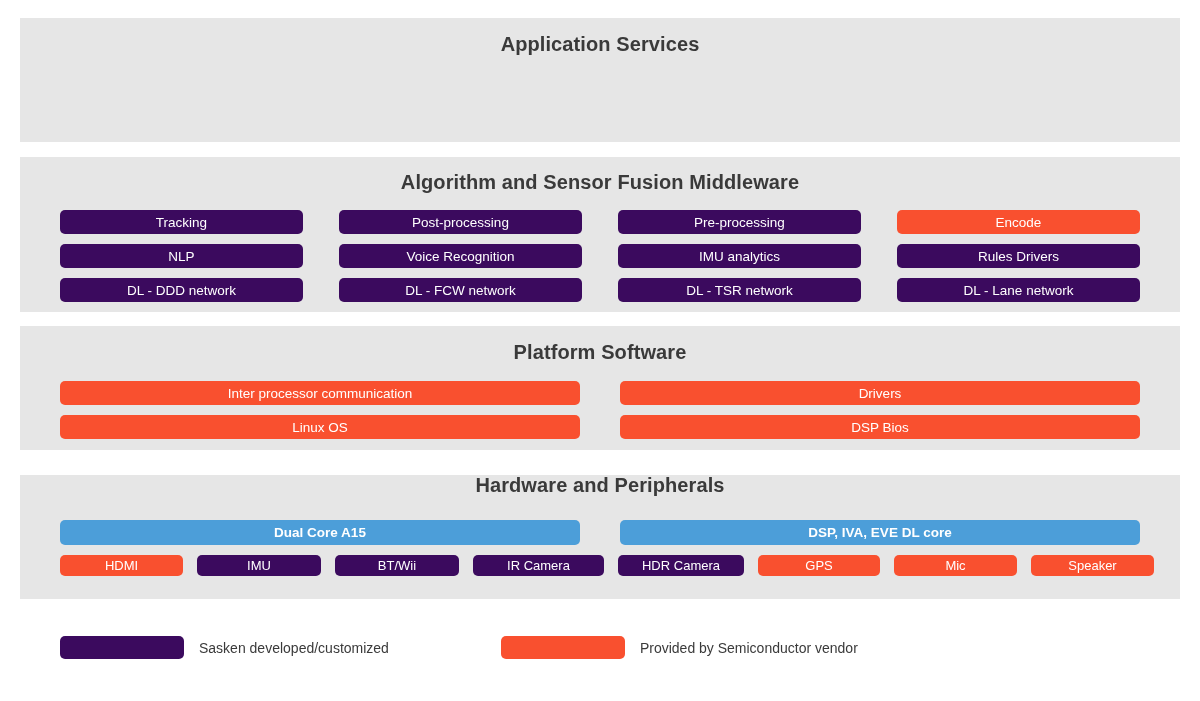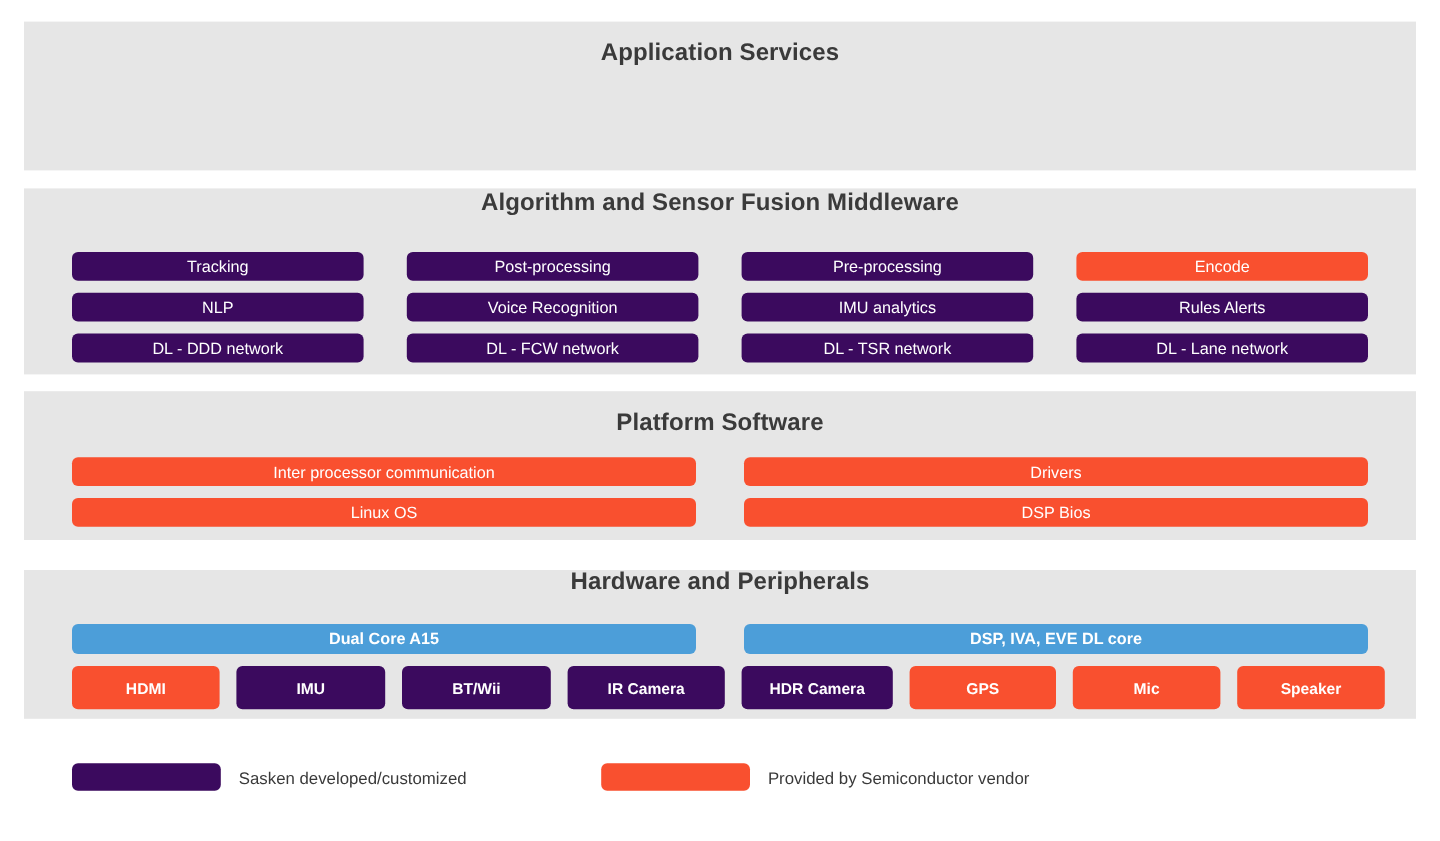--- a/index.html
+++ b/index.html
@@ -80,21 +80,21 @@
     margin-bottom: 10px;
   }
   .grid2:last-child { margin-bottom: 0; }
 
   
   #panel-application  { top: 18px;  height: 124px; }
   #panel-application .panel-title { padding-top: 16px; }
   #panel-application .rows { top: 55px; }
 
   #panel-middleware   { top: 157px; height: 155px; }
-  #panel-middleware .panel-title { padding-top: 2px; }
+  #panel-middleware .panel-title { padding-top: 15px; }
   #panel-middleware .rows { top: 53px; }
 
   #panel-platform     { top: 326px; height: 124px; }
   #panel-platform .panel-title { padding-top: 16px; }
   #panel-platform .rows { top: 55px; }
 
   #panel-hardware     { top: 475px; height: 124px; }
   #panel-hardware .panel-title { }
   #panel-hardware .rows { top: 45px; }
 
@@ -107,21 +107,21 @@
   }
   .cores-row .box { height: 25px; }
 
   
   .periph-row {
     display: grid;
     grid-template-columns:
       123px 124px 124px 131px 126px 122px 123px 123px;
     column-gap: 14px;
   }
-  .periph-row .box { height: 36px; font-size: 13px; font-weight: bold; }
+  .periph-row .box { height: 21px; font-size: 13px; }
 
   
   .legend {
     position: absolute;
     top: 636px;
     left: 60px;
     display: flex;
     align-items: center;
   }
   .legend-item {
@@ -157,21 +157,21 @@
       <div class="grid4">
         <div class="box purple">Tracking</div>
         <div class="box purple">Post-processing</div>
         <div class="box purple">Pre-processing</div>
         <div class="box orange">Encode</div>
       </div>
       <div class="grid4">
         <div class="box purple">NLP</div>
         <div class="box purple">Voice Recognition</div>
         <div class="box purple">IMU analytics</div>
-        <div class="box purple">Rules Alerts</div>
+        <div class="box purple">Rules Drivers</div>
       </div>
       <div class="grid4">
         <div class="box purple">DL - DDD network</div>
         <div class="box purple">DL - FCW network</div>
         <div class="box purple">DL - TSR network</div>
         <div class="box purple">DL - Lane network</div>
       </div>
     </div>
   </section>
 

